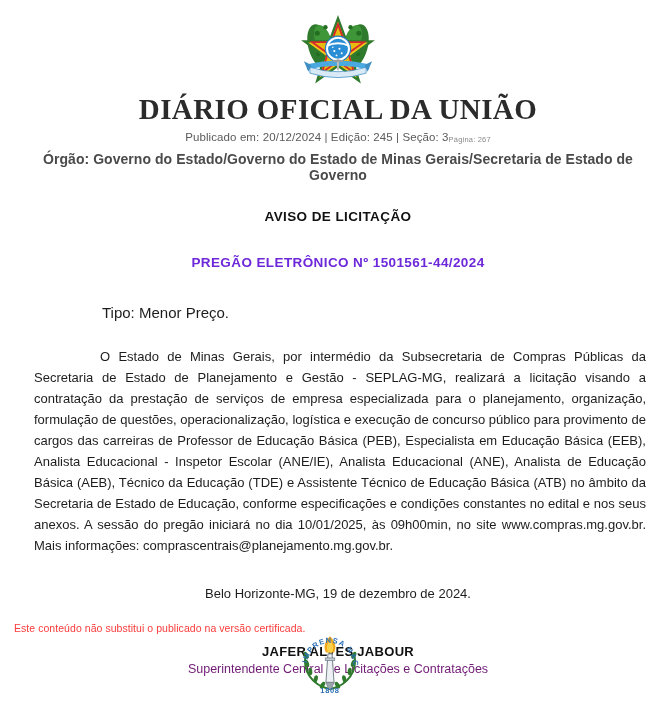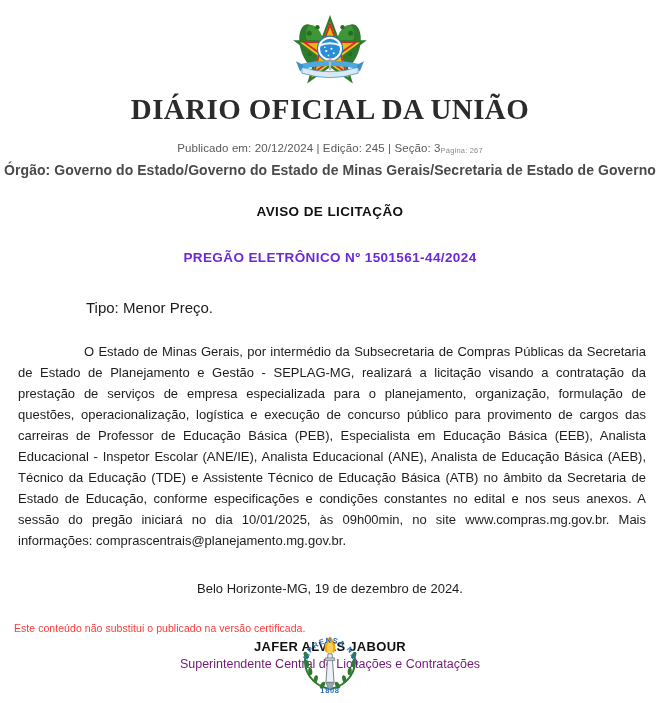--- a/index.html
+++ b/index.html
@@ -14,20 +14,21 @@
     color: #1d1d1d;
     position: relative;
     overflow: hidden;
   }
 
   .page {
     width: 660px;
     height: 703px;
     position: relative;
     box-sizing: border-box;
+    padding-left: 16px;
   }
 
   
   .masthead {
     text-align: center;
     padding-top: 14px;
   }
   .coat-of-arms {
     width: 74px;
     height: 74px;
@@ -40,21 +41,21 @@
     font-size: 29px;
     letter-spacing: 0.4px;
     color: #2b2b2b;
     line-height: 1.05;
     margin: 0;
     padding-top: 2px;
   }
   .pub-line {
     font-size: 11.5px;
     color: #5a5a5a;
-    margin-top: 18px;
+    margin-top: 7px;
     letter-spacing: 0.1px;
     text-align: center;
   }
   .pub-line .pagina {
     font-size: 7.5px;
     color: #8a8a8a;
     letter-spacing: 0.2px;
     vertical-align: baseline;
     position: relative;
     top: 1px;

